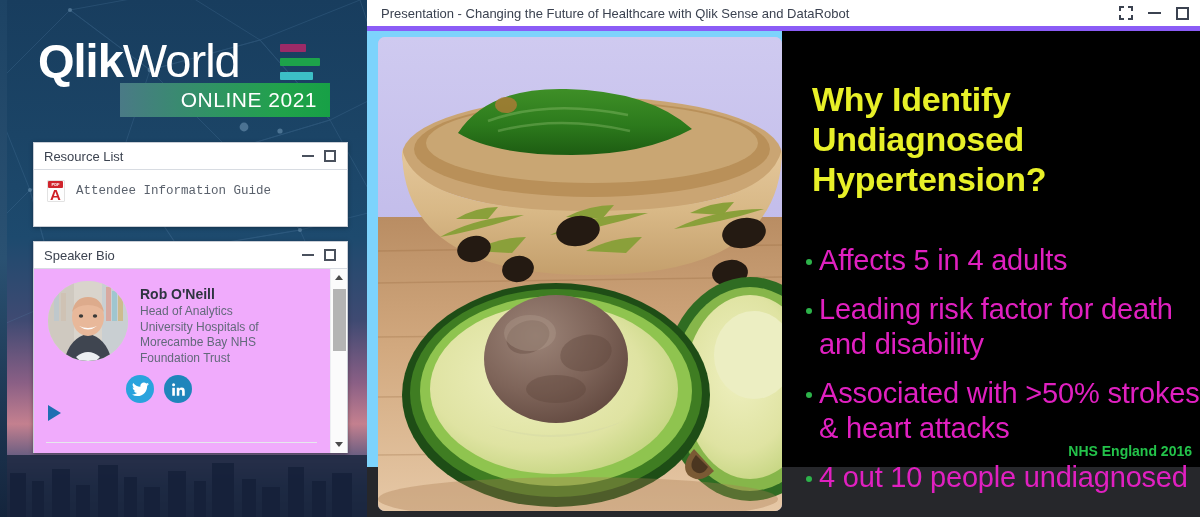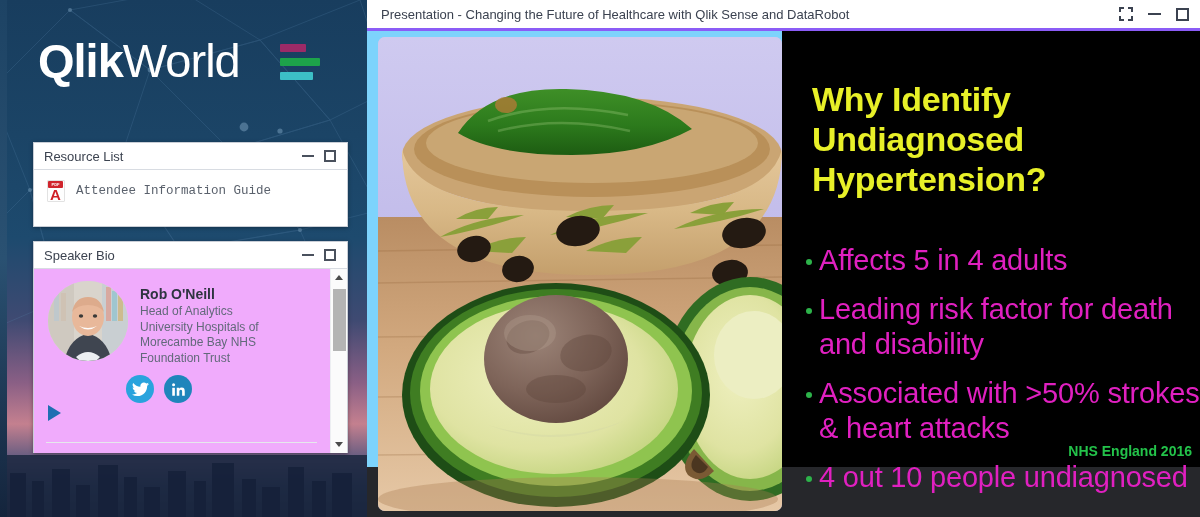--- a/index.html
+++ b/index.html
@@ -145,21 +145,21 @@
   }
   #bio-scroll .arrow.dn { position: absolute; bottom: 0; left: 0; right: 0; }
 
   
   #presentation {
     position: absolute; left: 367px; top: 0; width: 833px; height: 517px;
     background: #26272b;
   }
   #pres-titlebar {
     position: relative; height: 31px; background: #ffffff;
-    border-bottom: 3px solid #8b5cf6;
+    border-bottom: 5px solid #8b5cf6;
     display: flex; align-items: center; padding: 0 4px 0 14px;
   }
   #pres-title {
     flex: 1; font-size: 13px; color: #3b4250; white-space: nowrap; overflow: hidden;
   }
   #pres-controls { display: flex; align-items: center; gap: 4px; padding-right: 2px; }
   .ctl { width: 24px; height: 24px; display: flex; align-items: center; justify-content: center; cursor: pointer; }
   .ctl .dash2 { width: 13px; height: 2px; background: #3b4250; }
   .ctl .box2 { width: 13px; height: 13px; border: 2px solid #3b4250; }
 
@@ -274,20 +274,23 @@
           <circle cx="178" cy="36" r="1.8"></circle>
         <circle cx="248" cy="42" r="1.8"></circle>
           <circle cx="296" cy="38" r="1.8"></circle>
         <circle cx="344" cy="50" r="1.8"></circle>
       </g>
     </svg>
 
     <div id="left-edge-strip"></div>
 
     <div id="logo">
+      <div id="logo-subbar">
+        <span>ONLINE 2021</span>
+      </div>
       <div id="logo-wordmark">
         <span class="qlik">Qlik</span><span class="world">World</span>
       </div>
       <div id="logo-bars">
         <i class="b1" style="background: rgb(156, 42, 103);"></i>
         <i class="b2" style="background: rgb(29, 163, 74);"></i>
         <i class="b3" style="background: rgb(60, 191, 198);"></i>
       </div>
     </div>
 

